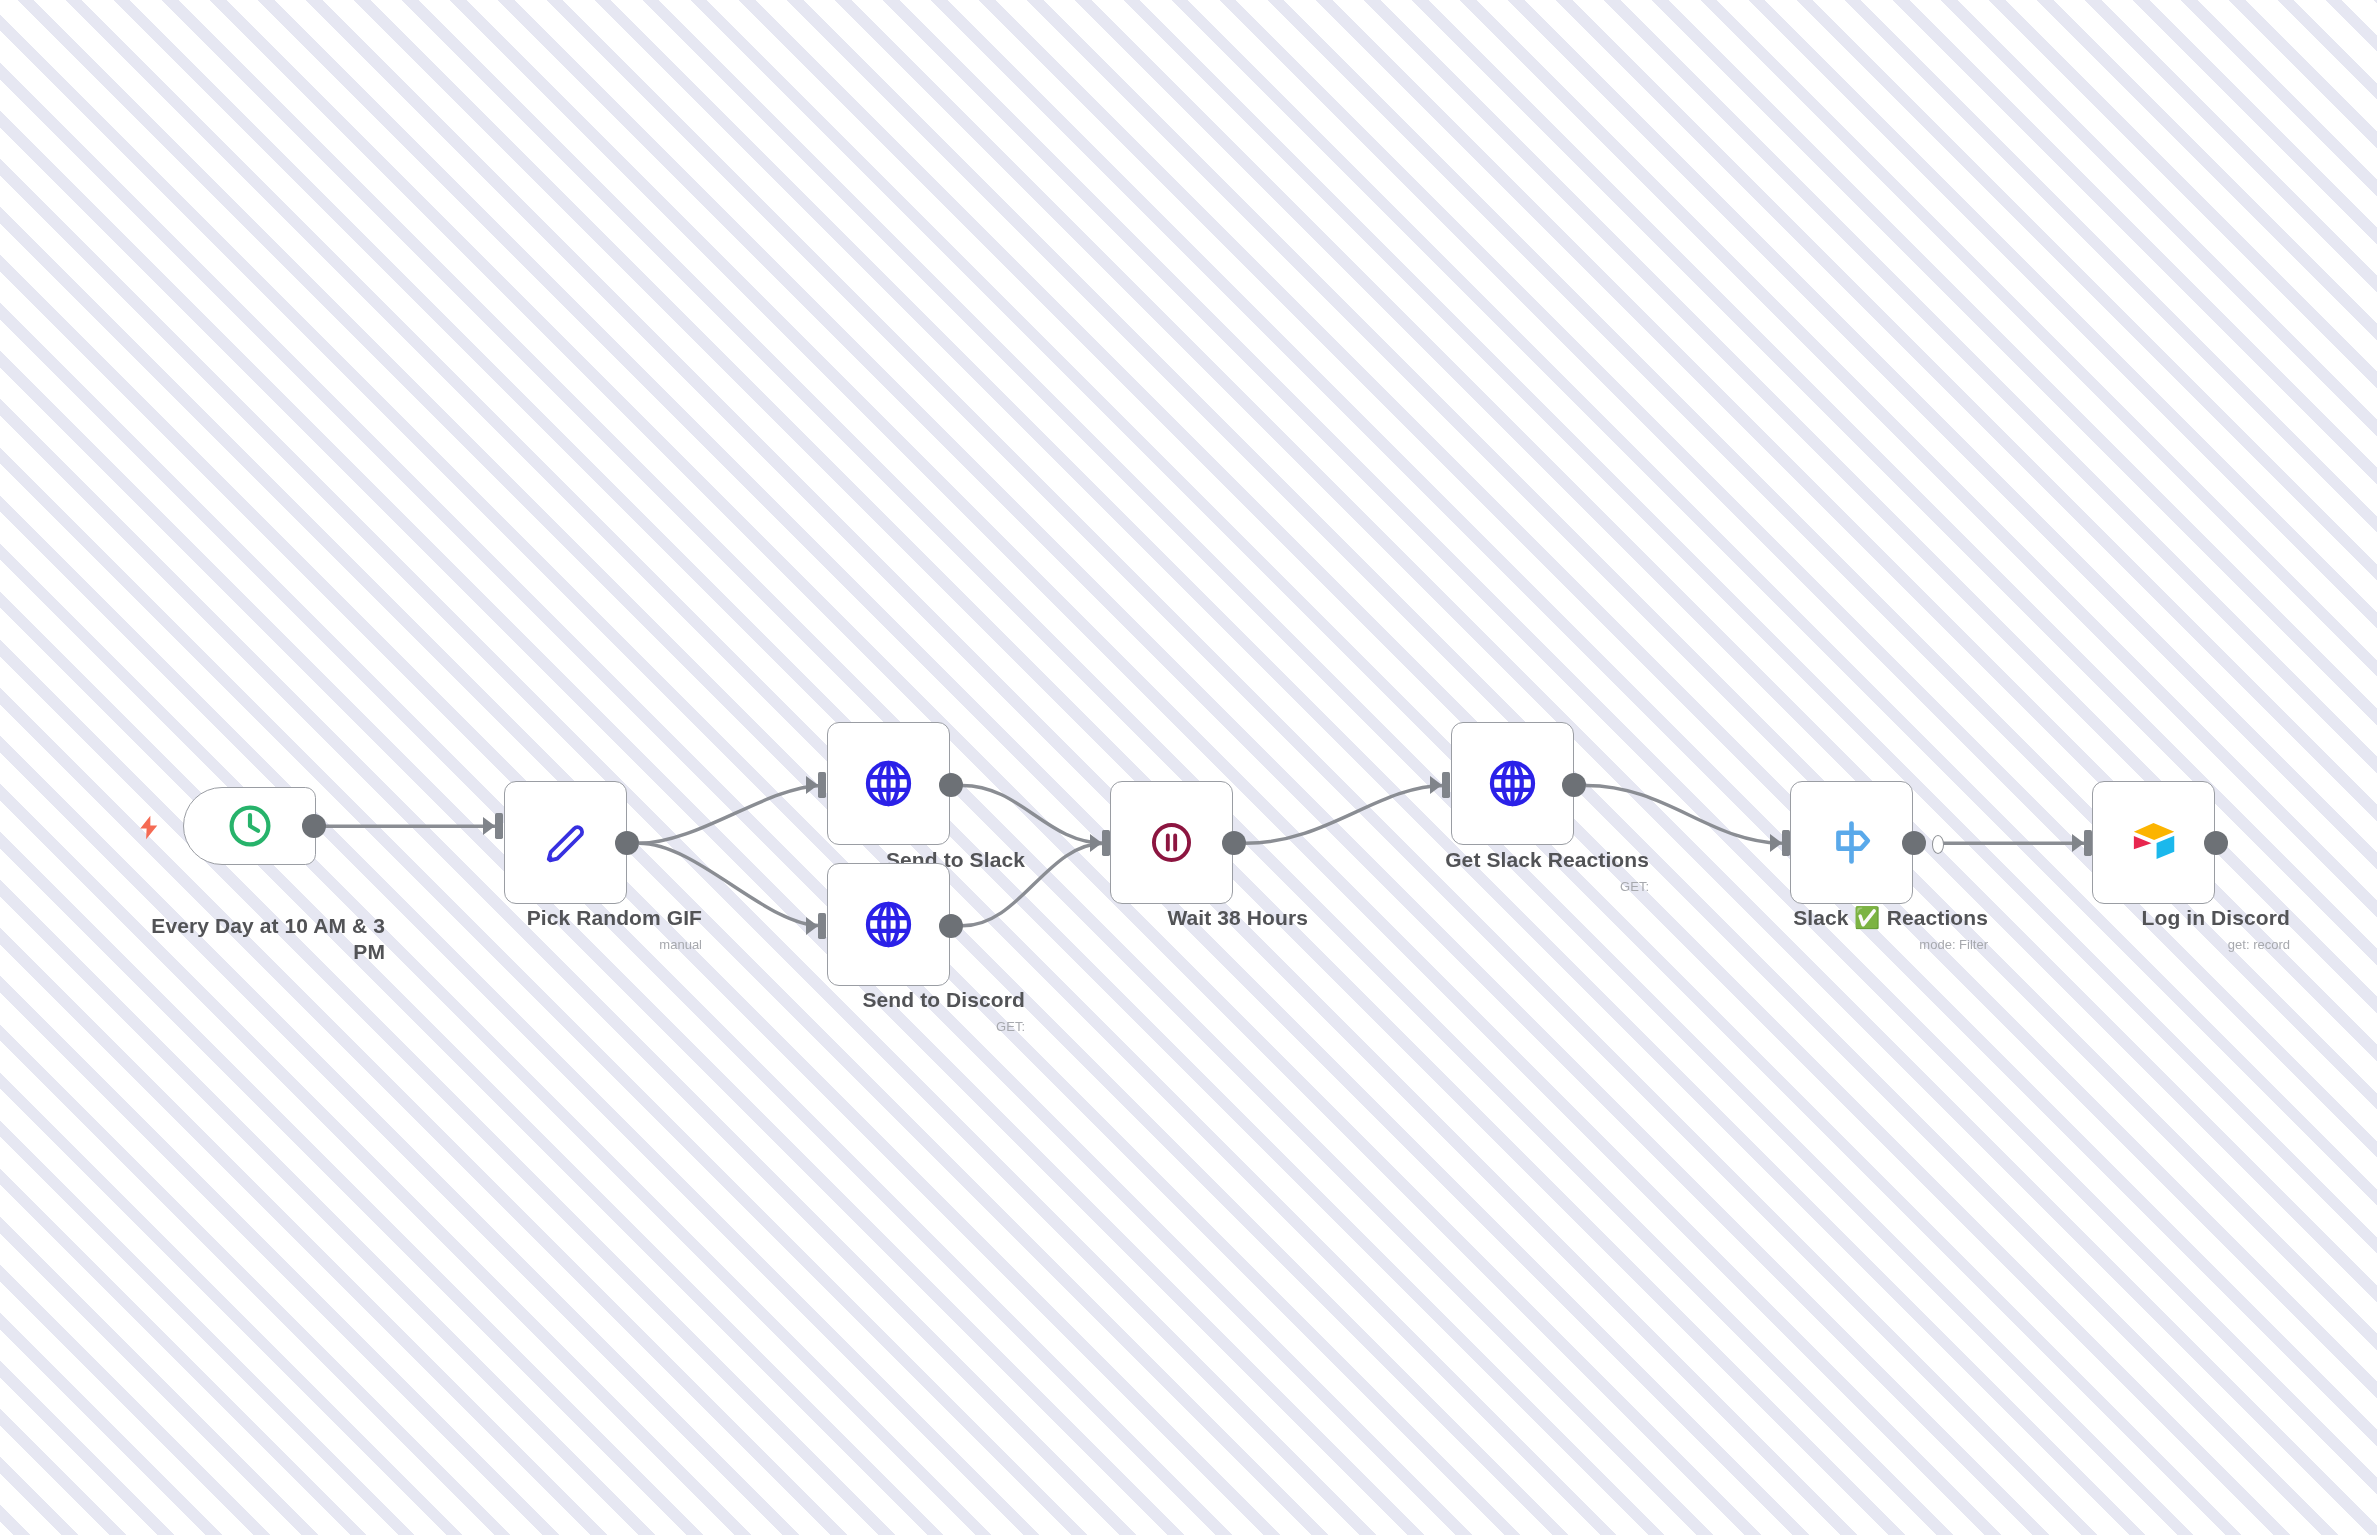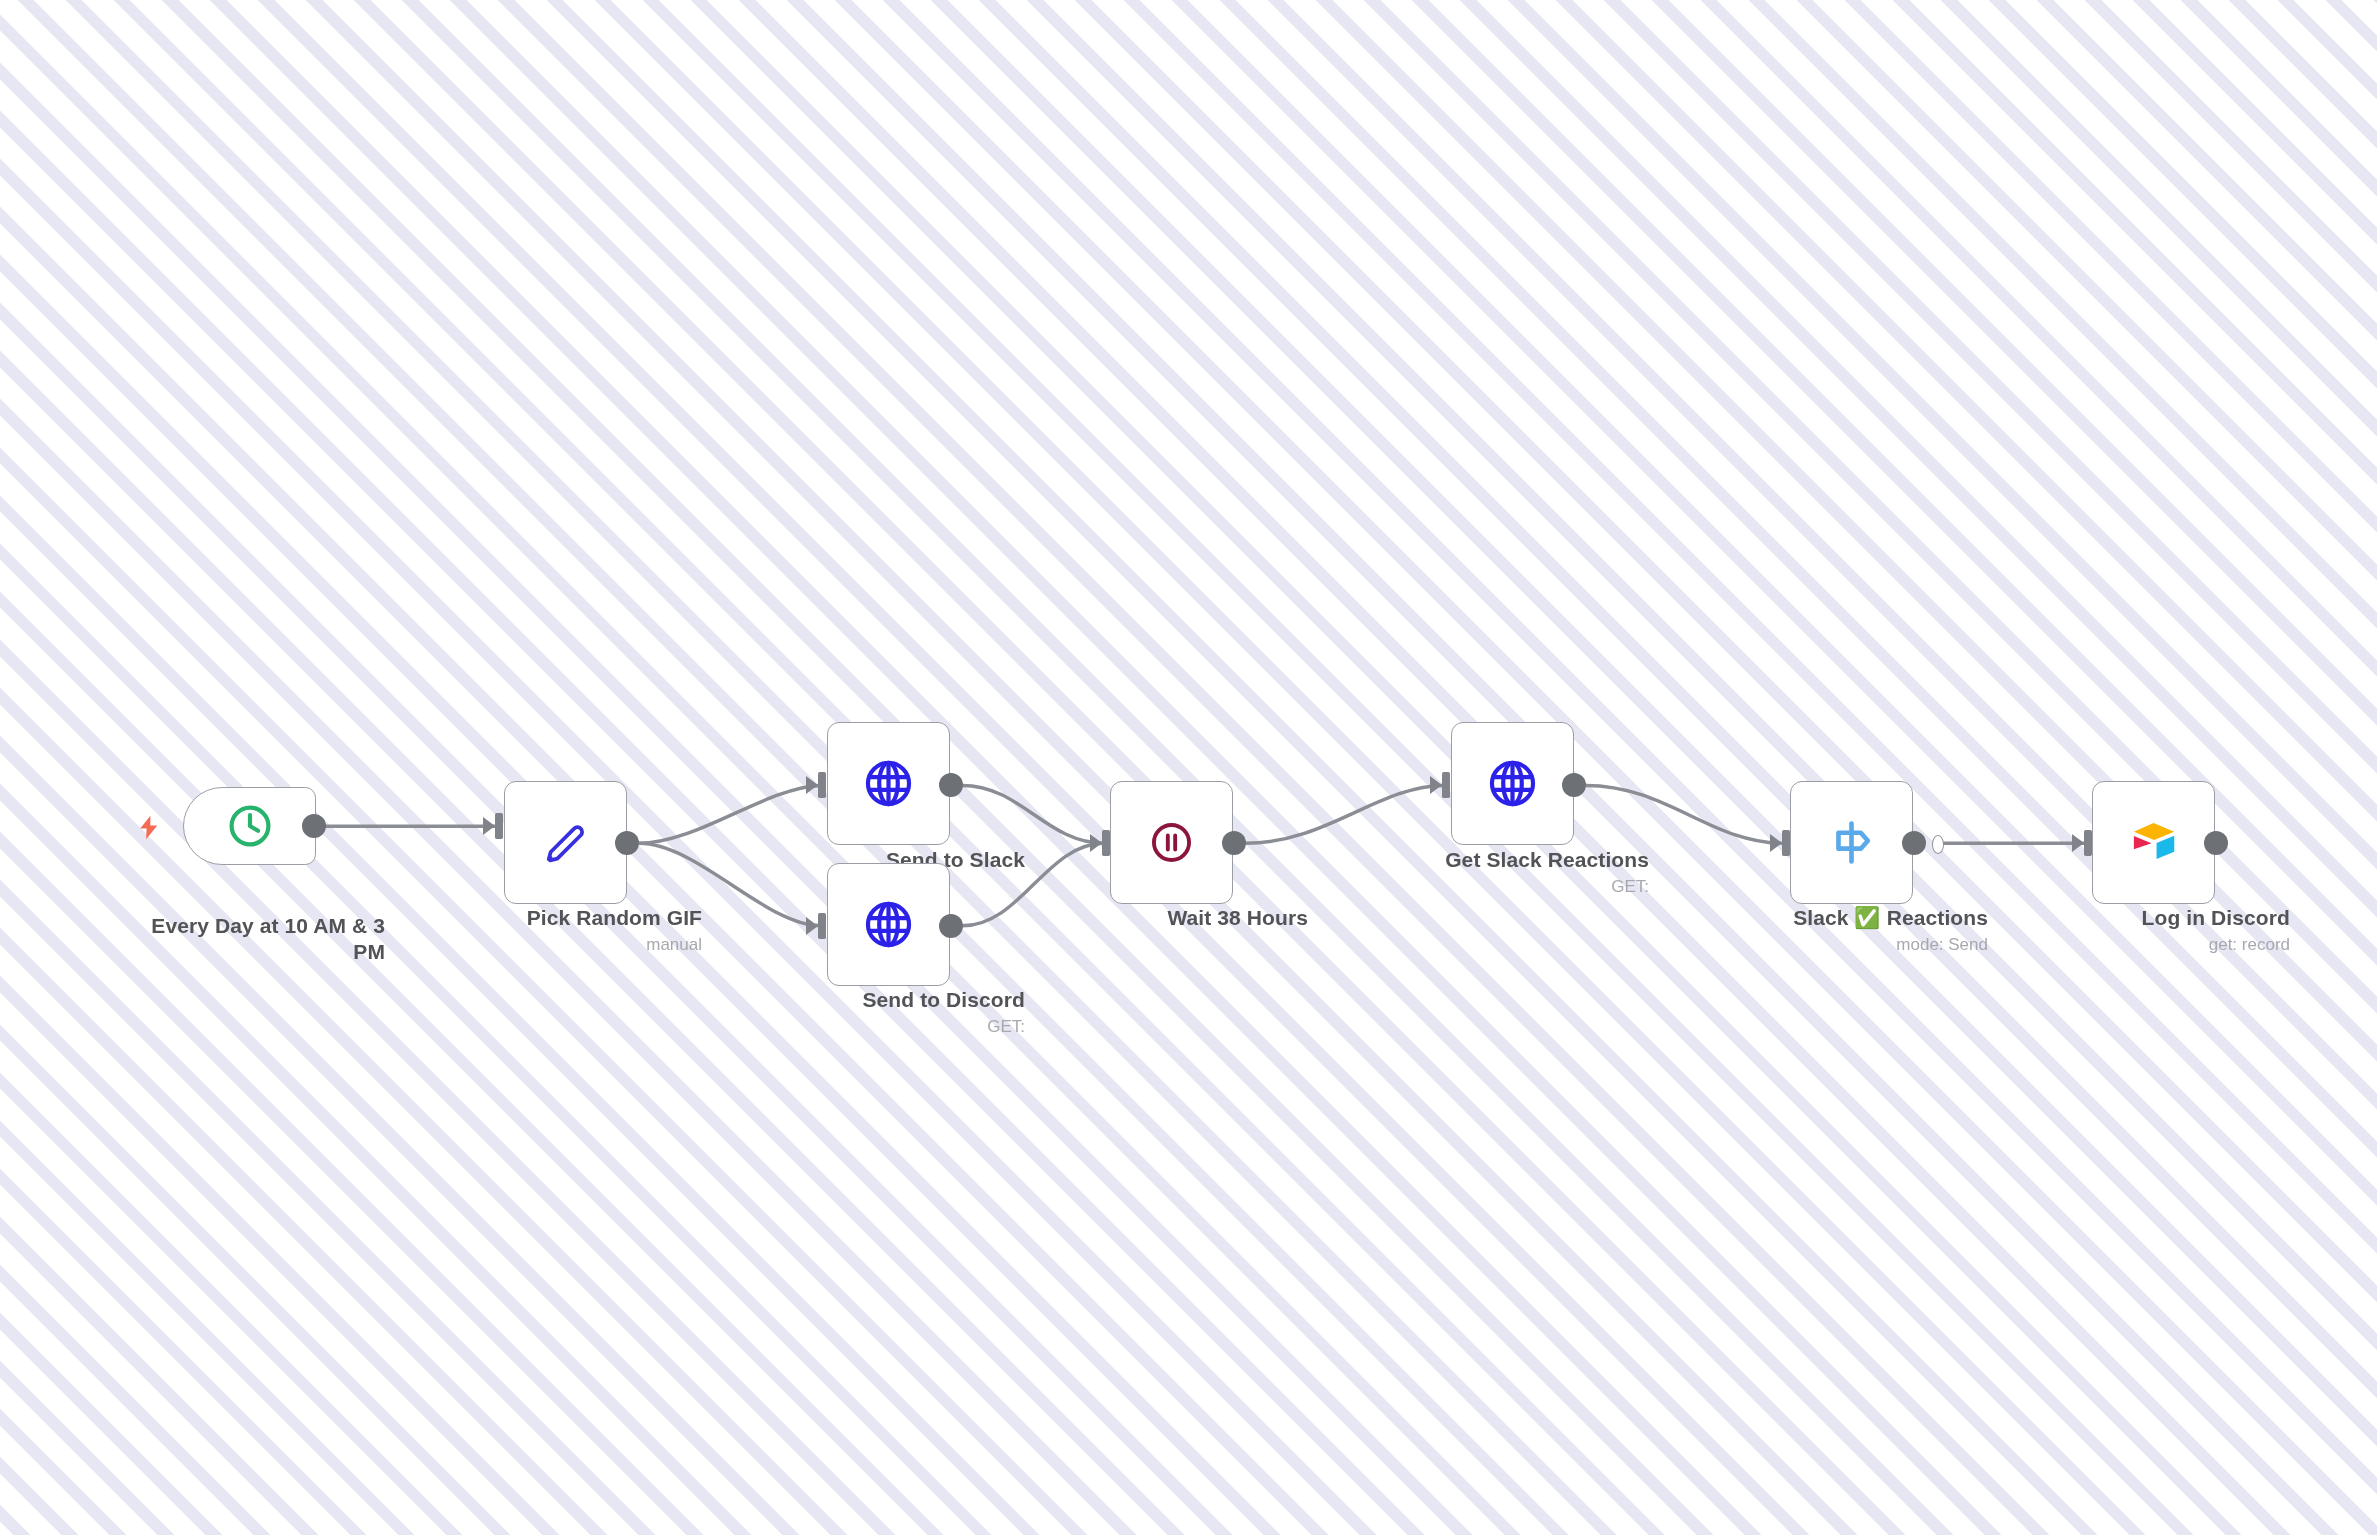--- a/index.html
+++ b/index.html
@@ -72,21 +72,21 @@
   }
   .caption .title {
     font-size: 21px;
     font-weight: 700;
     color: #525356;
     line-height: 26px;
     letter-spacing: 0.1px;
     white-space: pre-line;
   }
   .caption .subtitle {
-    font-size: 17px;
+    font-size: 13px;
     font-weight: 400;
     color: #a7a9ae;
     line-height: 22px;
     margin-top: 3.4px;
   }
   .caption.behind { z-index: 2; }
 
   
   .port {
     position: absolute;
@@ -284,21 +284,21 @@
     </span>
   </div>
   <div class="port in" style="left:1772px; top:843px;">
       <span class="bar"></span>
       <span class="tri"></span>
     </div>
   <div class="port out" style="left:1902px; top:831px;"></div>
   <div class="oval-marker" style="left:1932px; top:835px;"></div>
   <div class="caption" style="left:1716px; top:905px; width:272px;">
     <div class="title">Slack ✅ Reactions</div>
-    <div class="subtitle">mode: Send</div>
+    <div class="subtitle">mode: Filter</div>
   </div>
 
   <div class="node" style="left:2092px; top:781px; width:123px; height:123px;">
     <span class="icon-wrap">
       <svg width="53" height="53" viewBox="0 0 24 24" class="glyph">
         <path d="M12 3.2 L21.4 7.1 L12.3 10.9 L3.1 7.1 Z" fill="#fcb400"></path>
         <path d="M3.1 9.1 L11.1 12.3 L3.1 15.1 Z" fill="#e8264f"></path>
         <path d="M13.4 12.2 L21.4 8.9 L21.4 16.2 L13.4 19.5 Z" fill="#1bb8ec"></path>
       </svg>
     </span>

